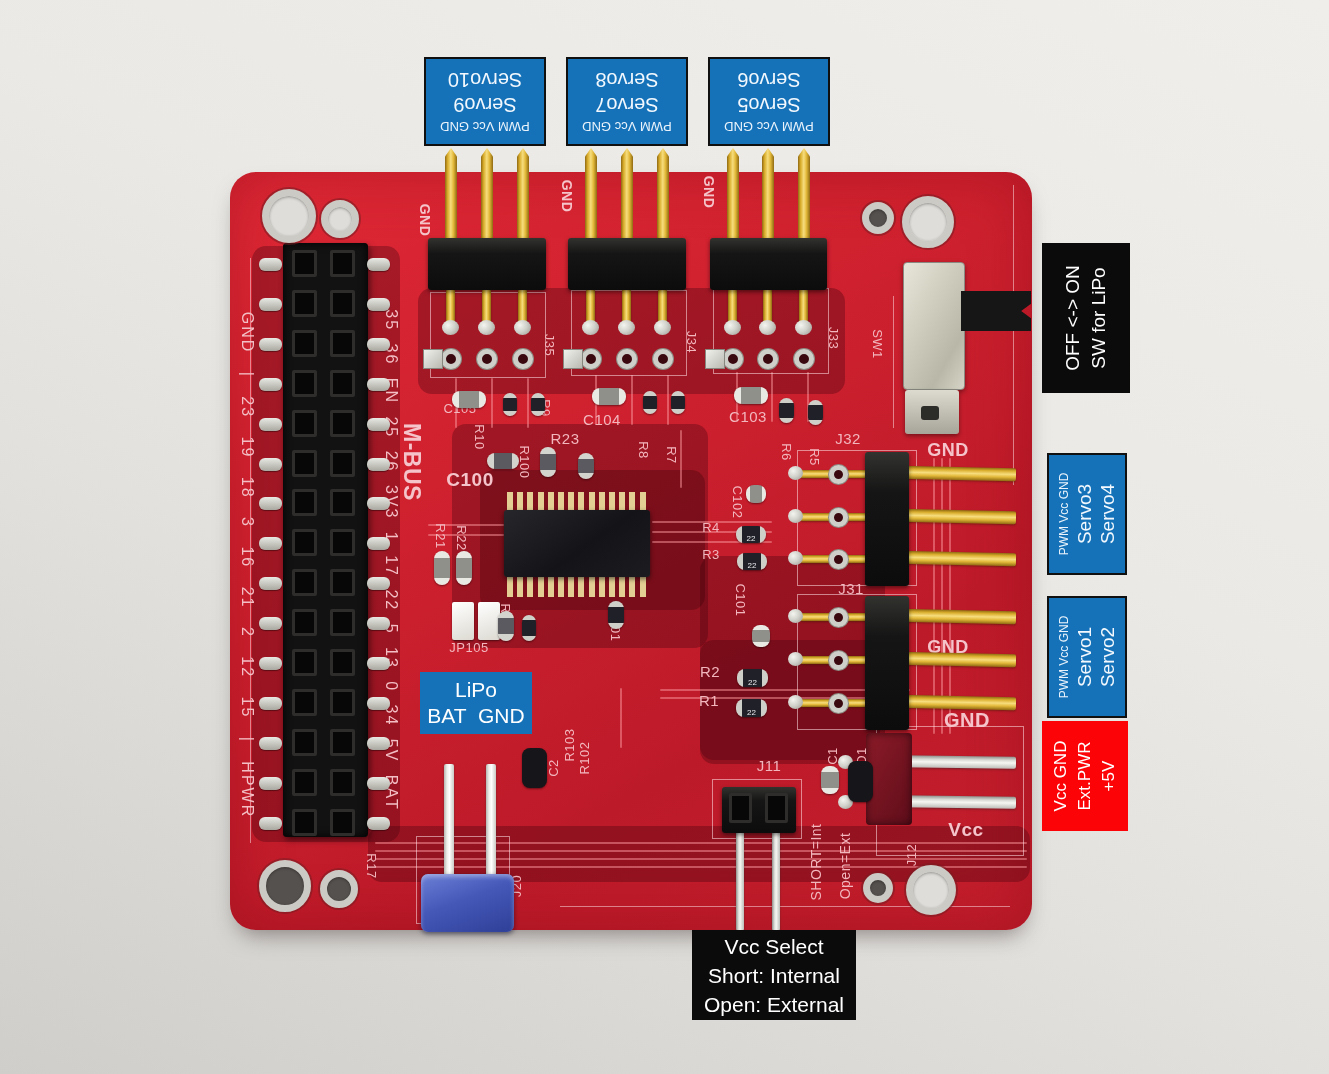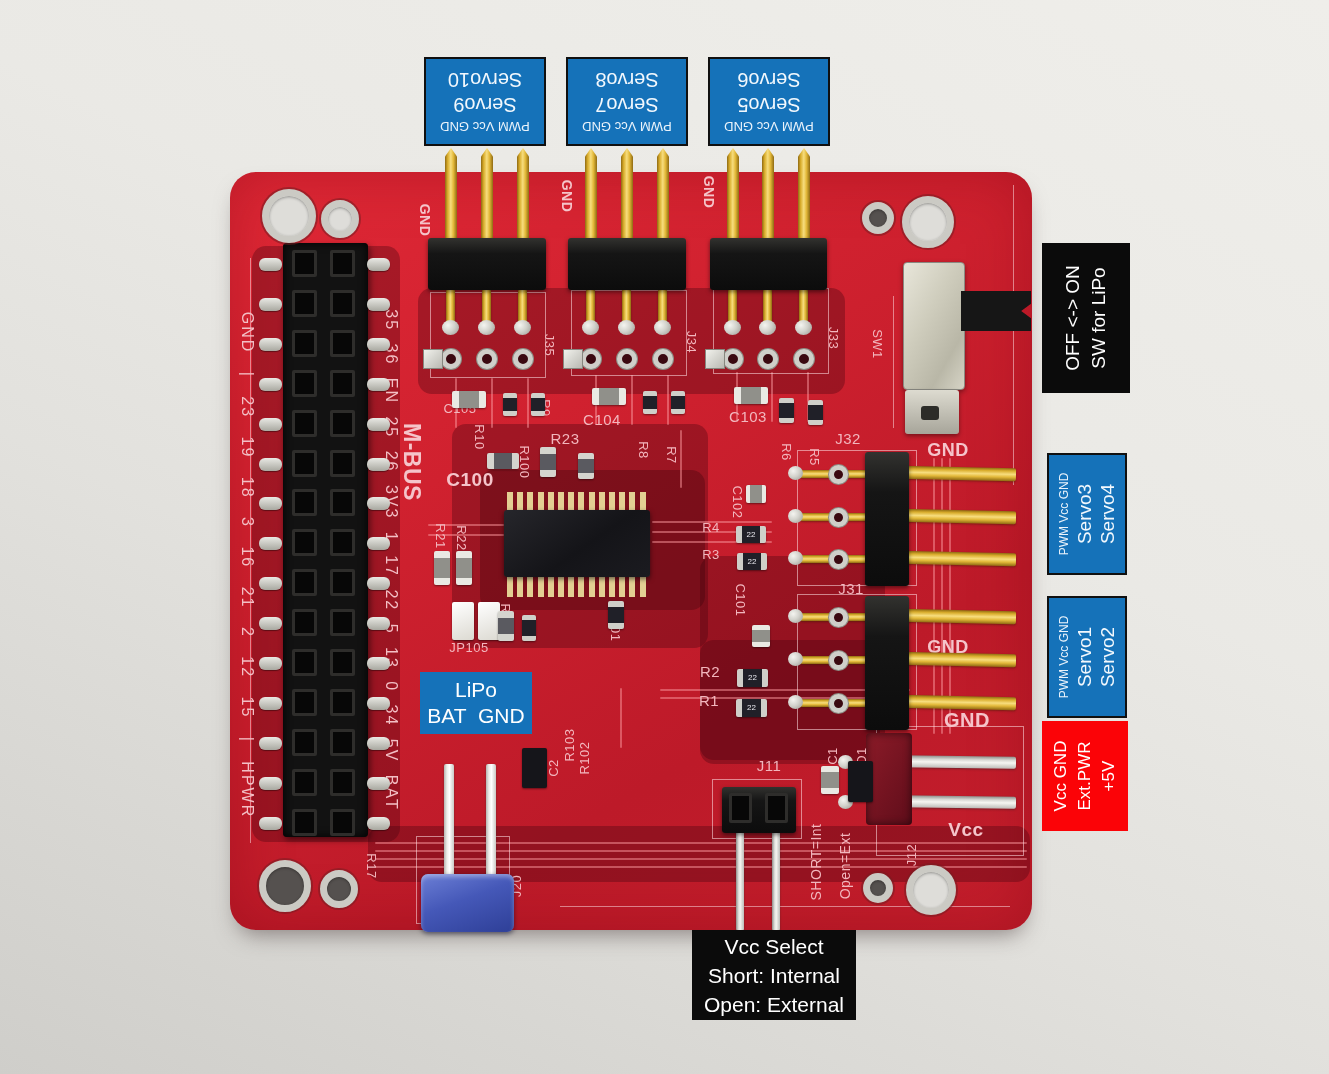--- a/index.html
+++ b/index.html
@@ -55,22 +55,22 @@
   .sw-hole{position:absolute;z-index:6;background:#2c2c28;border-radius:3px;}
   .ext-body{position:absolute;z-index:5;background:linear-gradient(120deg,#8c1b28,#5f0d1a);
     border-radius:4px;box-shadow:inset 0 0 8px rgba(0,0,0,.6);}
   .bat-body{position:absolute;z-index:6;border-radius:7px;
     background:linear-gradient(160deg,#6c7fd6 0%,#4558b8 45%,#2e3f97 100%);
     box-shadow:0 2px 5px rgba(0,0,30,.5), inset 0 3px 4px rgba(255,255,255,.35);}
   .jp-pad{position:absolute;z-index:5;background:linear-gradient(160deg,#ffffff,#dcdad2);
     border-radius:2px;box-shadow:0 1px 2px rgba(0,0,0,.5);}
   .hole{position:absolute;border-radius:50%;z-index:6;border:7px solid #cbcac4;
     box-shadow:0 0 0 2px rgba(120,30,35,.55), inset 0 1px 3px rgba(0,0,0,.35);}
-  .smd{position:absolute;z-index:5;border-radius:2px;box-shadow:0 1px 2px rgba(0,0,0,.45);
-    display:flex;align-items:center;justify-content:center;}
+  .smd{position:absolute;z-index:5;border-radius:8px;box-shadow:0 1px 2px rgba(0,0,0,.45);
+    display:flex;align-items:flex-end;justify-content:center;}
   .smd span{font-size:8px;color:#e8e8ee;line-height:8px;}
   
   .label{position:absolute;z-index:10;display:flex;flex-direction:column;align-items:center;
     justify-content:center;text-align:center;color:#fff;}
   .blueL{background:#1572b9;border:2px solid #101010;}
   .blackL{background:#0b0b0b;}
   .redL{background:#fb0307;}
   .rot180{width:100%;height:100%;transform:rotate(180deg);display:flex;flex-direction:column;
     align-items:center;justify-content:center;}
   .servo{font-size:20px;line-height:25px;color:#f2f8fd;}

